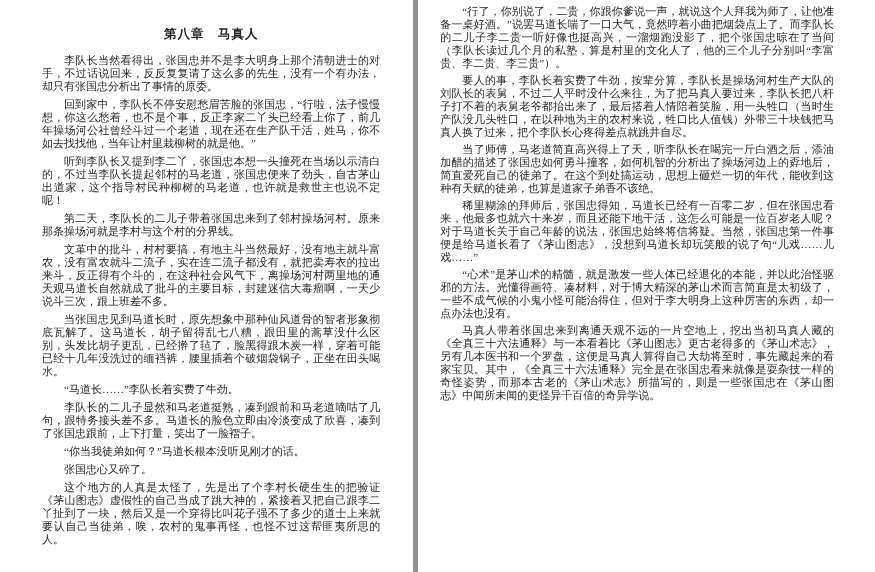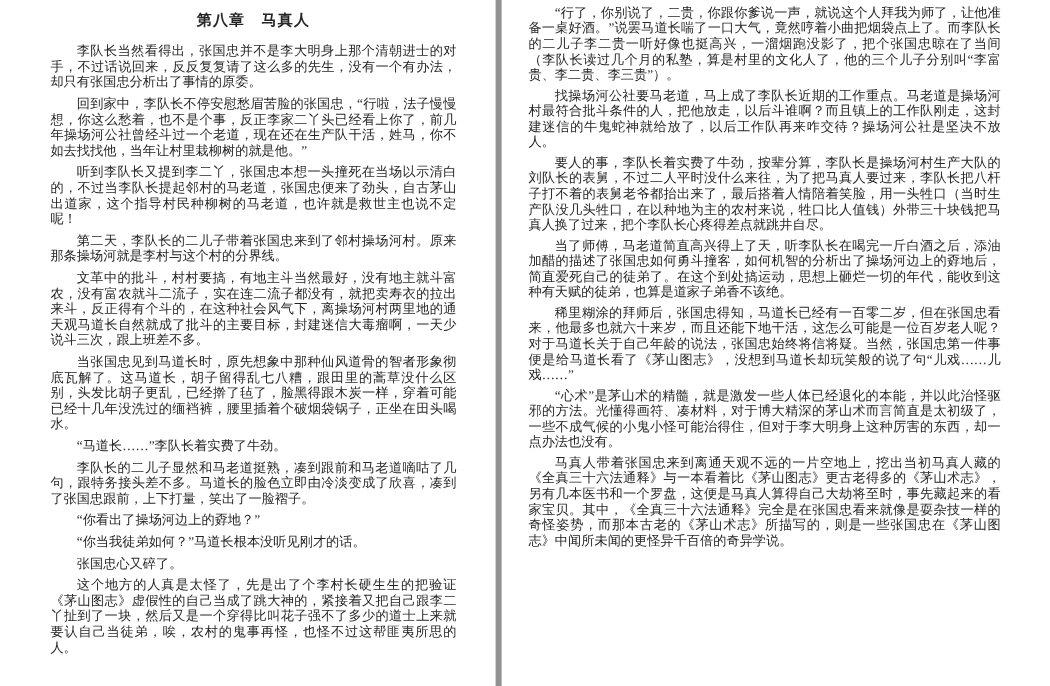--- a/index.html
+++ b/index.html
@@ -19,21 +19,21 @@
     width: 875px;
     height: 572px;
     background: #ffffff;
   }
   .page {
     box-sizing: border-box;
     overflow: hidden;
   }
   .page-left {
     width: 430px;
-    padding: 0 33px 0 42px;
+    padding: 17px 33px 0 42px;
   }
   .page-divider {
     width: 5px;
     height: 572px;
     background: #919191;
     flex: 0 0 5px;
   }
   .page-right {
     width: 476px;
     padding: 5px 41px 0 22px;
@@ -64,32 +64,30 @@
   <div class="page page-left">
     <div class="chapter-title">第八章　马真人</div>
     <p>李队长当然看得出，张国忠并不是李大明身上那个清朝进士的对手，不过话说回来，反反复复请了这么多的先生，没有一个有办法，却只有张国忠分析出了事情的原委。</p>
     <p>回到家中，李队长不停安慰愁眉苦脸的张国忠，“行啦，法子慢慢想，你这么愁着，也不是个事，反正李家二丫头已经看上你了，前几年操场河公社曾经斗过一个老道，现在还在生产队干活，姓马，你不如去找找他，当年让村里栽柳树的就是他。”</p>
     <p>听到李队长又提到李二丫，张国忠本想一头撞死在当场以示清白的，不过当李队长提起邻村的马老道，张国忠便来了劲头，自古茅山出道家，这个指导村民种柳树的马老道，也许就是救世主也说不定呢！</p>
     <p>第二天，李队长的二儿子带着张国忠来到了邻村操场河村。原来那条操场河就是李村与这个村的分界线。</p>
     <p>文革中的批斗，村村要搞，有地主斗当然最好，没有地主就斗富农，没有富农就斗二流子，实在连二流子都没有，就把卖寿衣的拉出来斗，反正得有个斗的，在这种社会风气下，离操场河村两里地的通天观马道长自然就成了批斗的主要目标，封建迷信大毒瘤啊，一天少说斗三次，跟上班差不多。</p>
     <p>当张国忠见到马道长时，原先想象中那种仙风道骨的智者形象彻底瓦解了。这马道长，胡子留得乱七八糟，跟田里的蒿草没什么区别，头发比胡子更乱，已经擀了毡了，脸黑得跟木炭一样，穿着可能已经十几年没洗过的缅裆裤，腰里插着个破烟袋锅子，正坐在田头喝水。</p>
     <p>“马道长……”李队长着实费了牛劲。</p>
     <p>李队长的二儿子显然和马老道挺熟，凑到跟前和马老道嘀咕了几句，跟特务接头差不多。马道长的脸色立即由冷淡变成了欣喜，凑到了张国忠跟前，上下打量，笑出了一脸褶子。</p>
-    <p>“你看出了操场河边上的孬地？”</p>
     <p>“你当我徒弟如何？”马道长根本没听见刚才的话。</p>
     <p>张国忠心又碎了。</p>
     <p>这个地方的人真是太怪了，先是出了个李村长硬生生的把验证《茅山图志》虚假性的自己当成了跳大神的，紧接着又把自己跟李二丫扯到了一块，然后又是一个穿得比叫花子强不了多少的道士上来就要认自己当徒弟，唉，农村的鬼事再怪，也怪不过这帮匪夷所思的人。</p>
 
   </div>
 
   <div class="page-divider"></div>
 
   <div class="page page-right">
     <p>“行了，你别说了，二贵，你跟你爹说一声，就说这个人拜我为师了，让他准备一桌好酒。”说罢马道长喘了一口大气，竟然哼着小曲把烟袋点上了。而李队长的二儿子李二贵一听好像也挺高兴，一溜烟跑没影了，把个张国忠晾在了当间（李队长读过几个月的私塾，算是村里的文化人了，他的三个儿子分别叫“李富贵、李二贵、李三贵”）。</p>
-    <p>找操场河公社要马老道，马上成了李队长近期的工作重点。马老道是操场河村最符合批斗条件的人，把他放走，以后斗谁啊？而且镇上的工作队刚走，这封建迷信的牛鬼蛇神就给放了，以后工作队再来咋交待？操场河公社是坚决不放人。</p>
     <p>要人的事，李队长着实费了牛劲，按辈分算，李队长是操场河村生产大队的刘队长的表舅，不过二人平时没什么来往，为了把马真人要过来，李队长把八杆子打不着的表舅老爷都抬出来了，最后搭着人情陪着笑脸，用一头牲口（当时生产队没几头牲口，在以种地为主的农村来说，牲口比人值钱）外带三十块钱把马真人换了过来，把个李队长心疼得差点就跳井自尽。</p>
     <p>当了师傅，马老道简直高兴得上了天，听李队长在喝完一斤白酒之后，添油加醋的描述了张国忠如何勇斗撞客，如何机智的分析出了操场河边上的孬地后，简直爱死自己的徒弟了。在这个到处搞运动，思想上砸烂一切的年代，能收到这种有天赋的徒弟，也算是道家子弟香不该绝。</p>
     <p>稀里糊涂的拜师后，张国忠得知，马道长已经有一百零二岁，但在张国忠看来，他最多也就六十来岁，而且还能下地干活，这怎么可能是一位百岁老人呢？对于马道长关于自己年龄的说法，张国忠始终将信将疑。当然，张国忠第一件事便是给马道长看了《茅山图志》，没想到马道长却玩笑般的说了句“儿戏……儿戏……”</p>
     <p>“心术”是茅山术的精髓，就是激发一些人体已经退化的本能，并以此治怪驱邪的方法。光懂得画符、凑材料，对于博大精深的茅山术而言简直是太初级了，一些不成气候的小鬼小怪可能治得住，但对于李大明身上这种厉害的东西，却一点办法也没有。</p>
     <p>马真人带着张国忠来到离通天观不远的一片空地上，挖出当初马真人藏的《全真三十六法通释》与一本看着比《茅山图志》更古老得多的《茅山术志》，另有几本医书和一个罗盘，这便是马真人算得自己大劫将至时，事先藏起来的看家宝贝。其中，《全真三十六法通释》完全是在张国忠看来就像是耍杂技一样的奇怪姿势，而那本古老的《茅山术志》所描写的，则是一些张国忠在《茅山图志》中闻所未闻的更怪异千百倍的奇异学说。</p>
 
   </div>
 
 </div>
 

